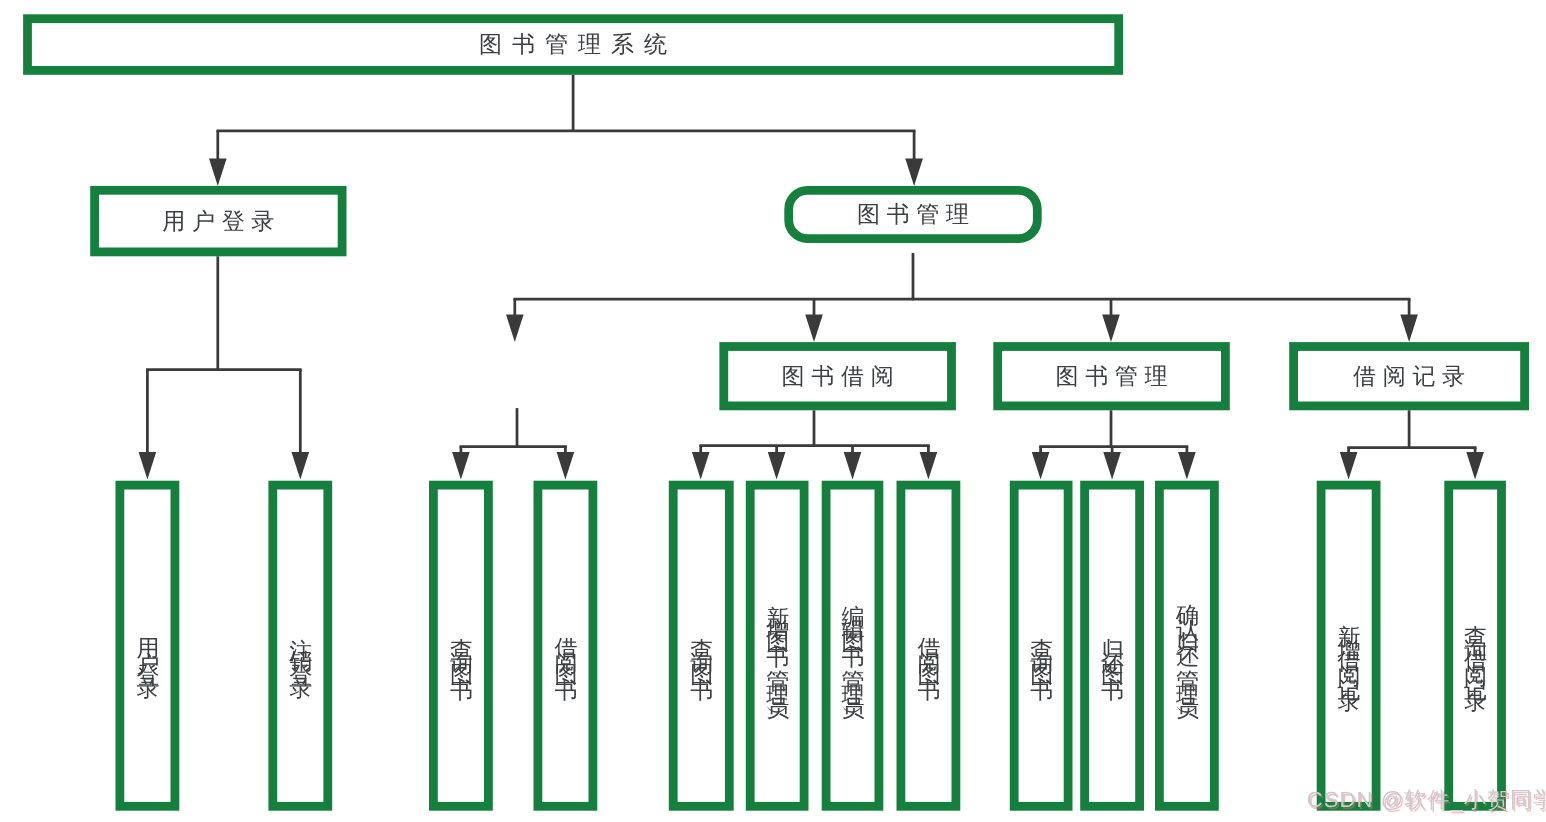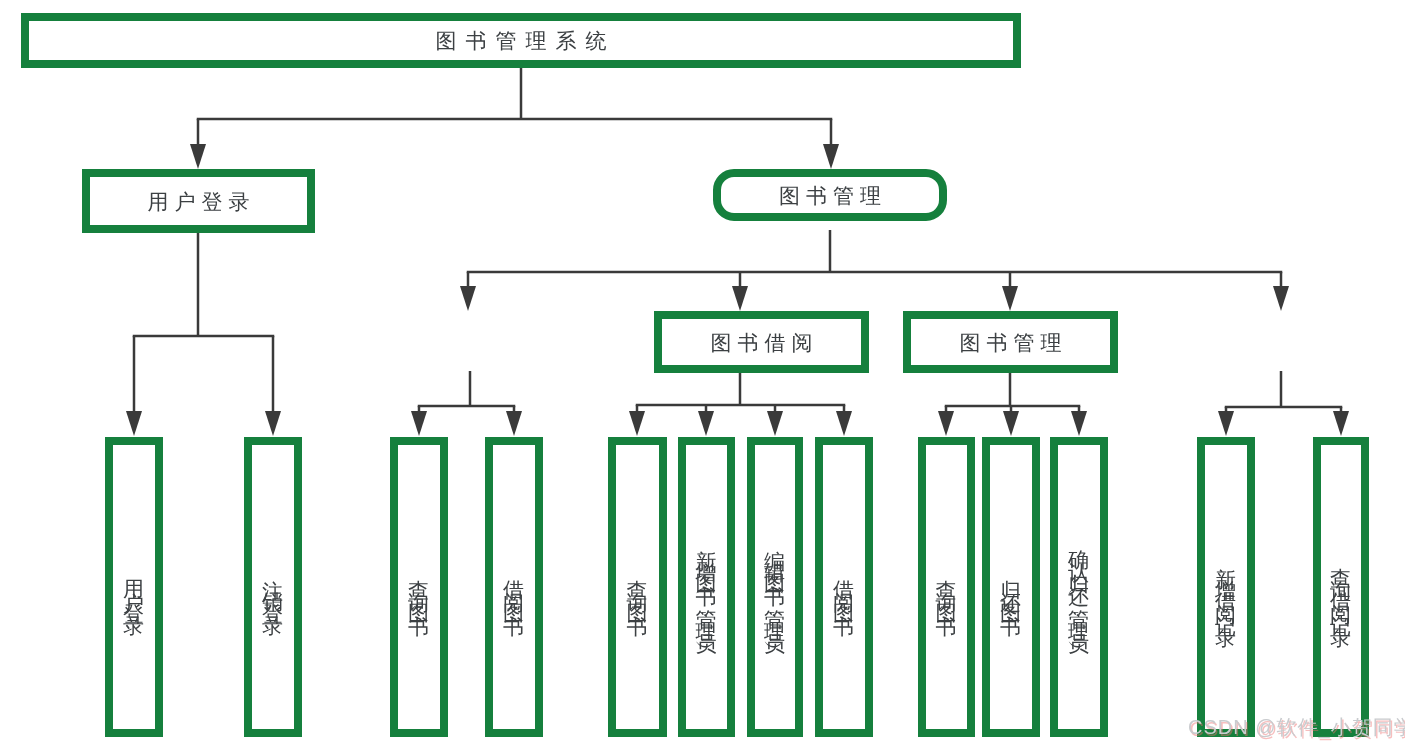--- a/index.html
+++ b/index.html
@@ -135,20 +135,23 @@
   <div class="box h" style="left:713px;top:169px;width:234px;height:52px;border-radius:21px;">
     <span class="lbl">图书管理</span>
   </div>
 
   <div class="box h" style="left:654px;top:311px;width:215px;height:62px;">
     <span class="lbl">图书借阅</span>
   </div>
   <div class="box h" style="left:903px;top:311px;width:215px;height:62px;">
     <span class="lbl">图书管理</span>
   </div>
+  <div class="box h" style="left:1172px;top:311px;width:218px;height:62px;">
+    <span class="lbl">借阅记录</span>
+  </div>
 
   <div class="box v" style="left:105px;top:437px;width:58px;height:300px;">
     <span class="lbl">用户登录</span>
   </div>
   <div class="box v" style="left:244px;top:437px;width:58px;height:300px;">
     <span class="lbl">注销登录</span>
   </div>
 
   <div class="box v" style="left:390px;top:437px;width:58px;height:300px;">
     <span class="lbl">查询图书</span>

